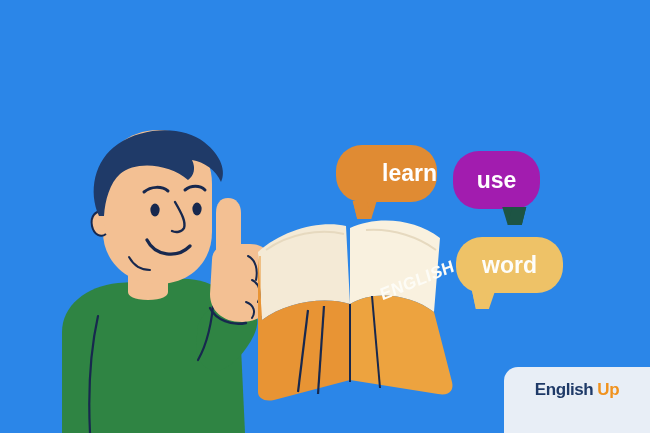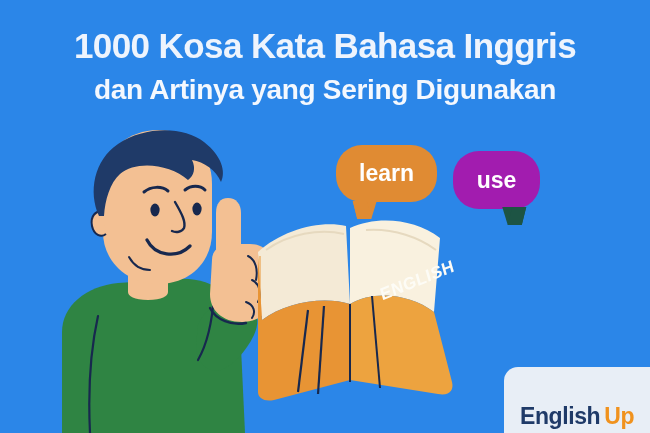--- a/index.html
+++ b/index.html
@@ -88,20 +88,21 @@
   }
   .bubble .tail{
     position:absolute;
     width:0;height:0;
   }
 
   .bubble-learn{
     left:336px;top:145px;
     width:101px;height:57px;
     background:#e08b33;
+    justify-content:flex-end;
   }
   .bubble-learn .tail{
     left:19px;bottom:-17px;
     border-left:14px solid #e08b33;
     border-right:10px solid transparent;
     border-top:18px solid #e08b33;
     border-bottom:0;
     transform:skewX(14deg);
   }
 
@@ -140,38 +141,33 @@
     background:#e8eef6;
     border-top-left-radius:14px;
     display:flex;
     align-items:flex-start;
     justify-content:center;
     padding-top:13px;
     box-sizing:border-box;
     z-index:50;
   }
   .logo-text{
-    font-size:23px;
+    font-size:17px;
     font-weight:bold;
     letter-spacing:-0.4px;
     white-space:nowrap;
-    margin-top:23px;
   }
   .logo-en{color:#1f3a68;}
   .logo-up{color:#f0921e;margin-left:4px;}
 </style>
 </head>
 <body>
 
 <div id="poster">
 
-  <div class="title-block">
-    <span class="title-line-1">1000 Kosa Kata Bahasa Inggris</span>
-    <span class="title-line-2">dan Artinya yang Sering Digunakan</span>
-  </div>
 
   <div class="person">
     <svg width="330" height="313" viewBox="0 0 330 313" xmlns="http://www.w3.org/2000/svg">
 
       <g>
         <path d="M62 313 L62 212 C62 186 86 166 118 163 L178 159 C214 157 238 178 240 206 L245 313 Z" fill="#2f8443"></path>
 
         <path d="M198 205 C206 186 226 174 243 180 C257 185 261 200 254 215
                  C246 232 232 246 221 250 C208 254 196 242 196 226 Z" fill="#2f8443"></path>
 
@@ -245,20 +241,24 @@
   <div class="bubble bubble-learn">
     <span>learn</span>
     <span class="tail"></span>
   </div>
 
   <div class="bubble bubble-use">
     <span>use</span>
     <span class="tail"></span>
   </div>
 
+  <div class="bubble bubble-word">
+    <span>word</span>
+    <span class="tail"></span>
+  </div>
 
   <div class="logo-panel">
     <div class="logo-text">
       <span class="logo-en">English</span><span class="logo-up">Up</span>
     </div>
   </div>
 
 </div>
 
 </body></html>

